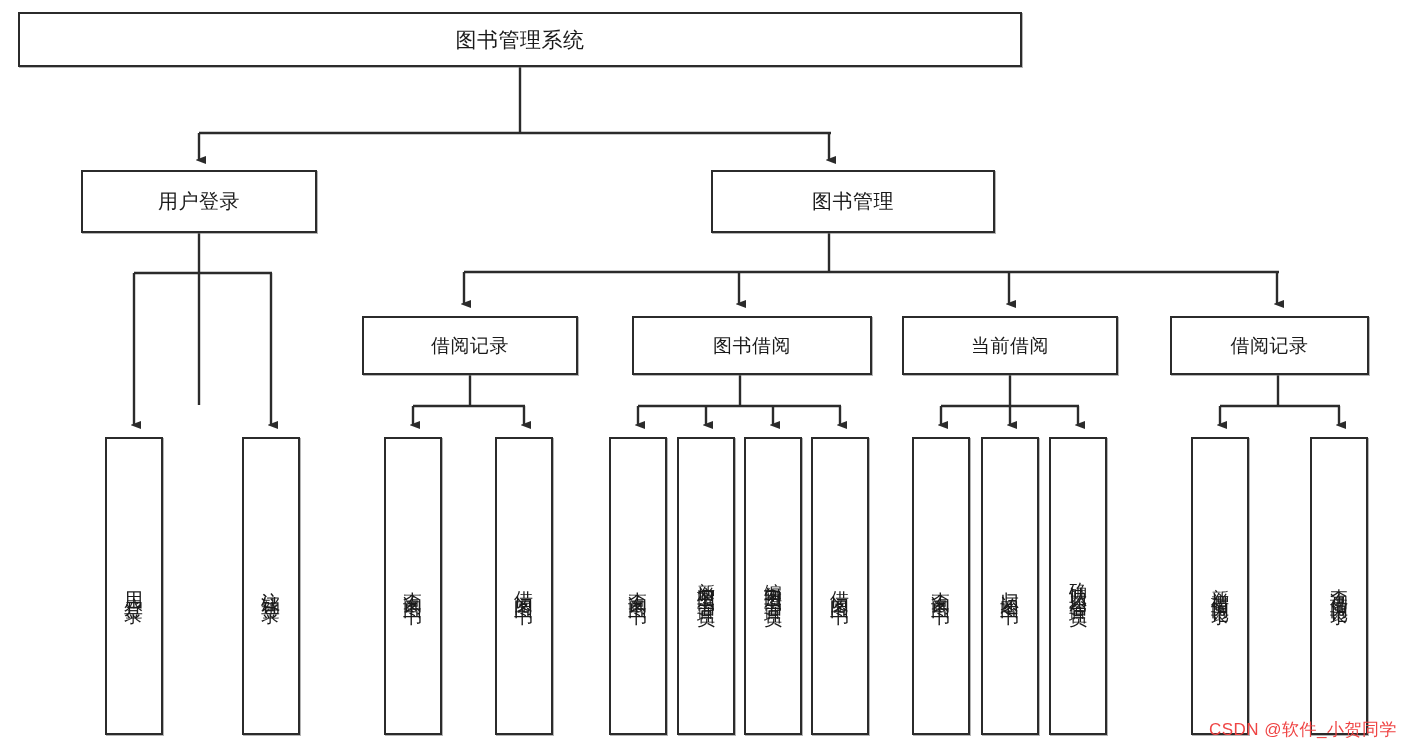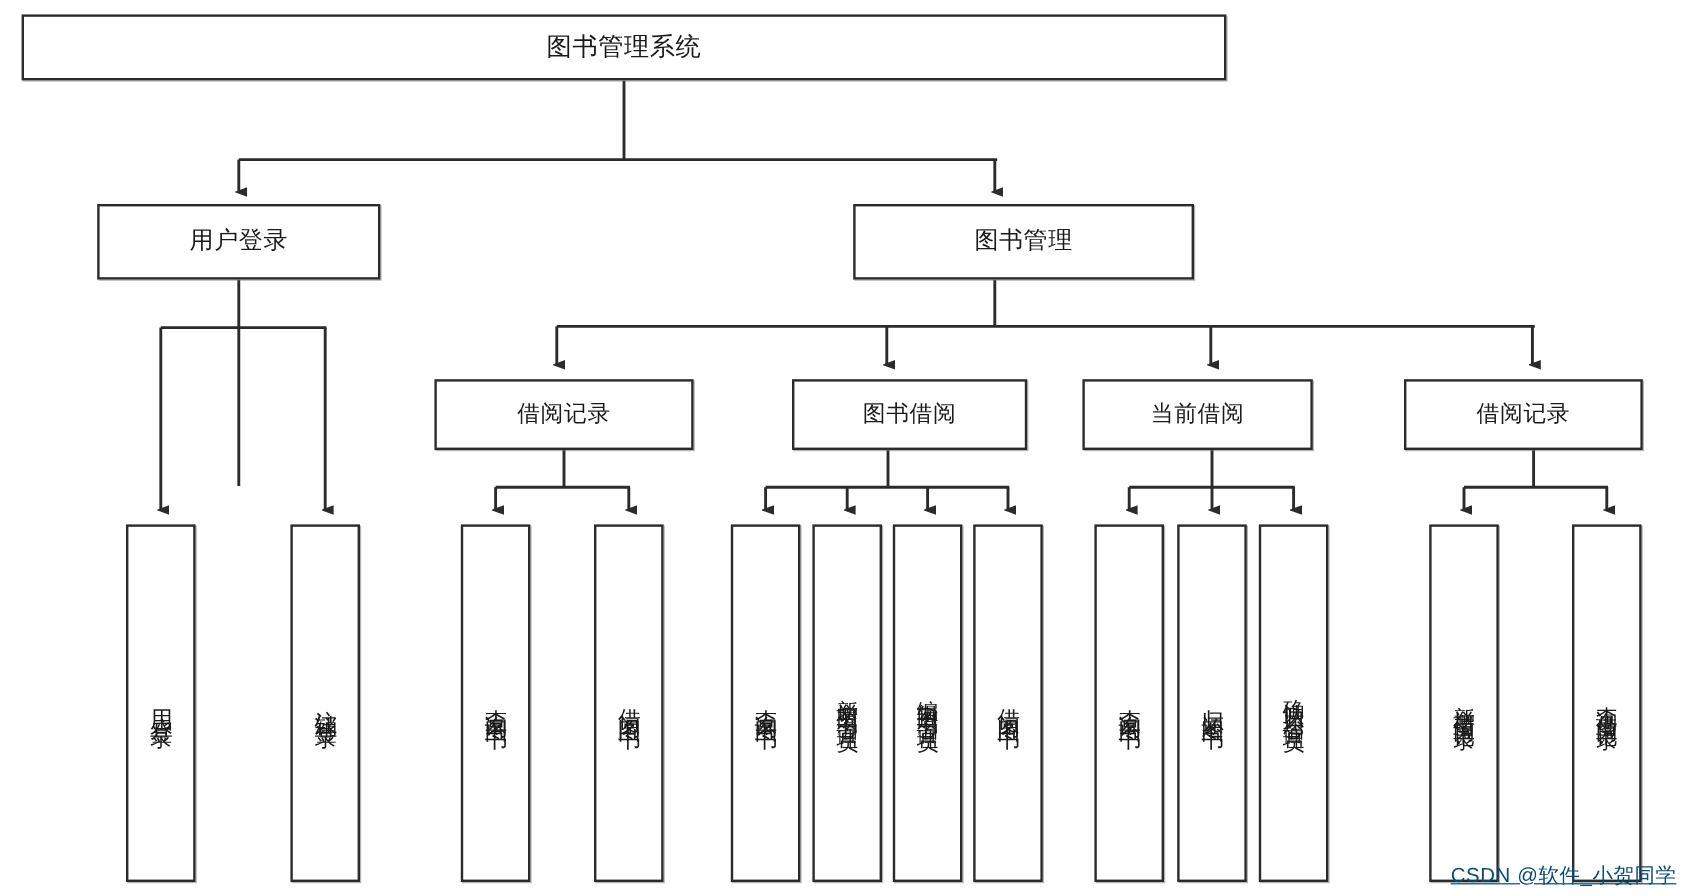--- a/index.html
+++ b/index.html
@@ -69,25 +69,24 @@
     letter-spacing: 4px;
     font-size: 18px;
   }
 
   
   #watermark {
     position: absolute;
     right: 8px;
     bottom: 6px;
     font-size: 17px;
-    color: #0c4a6e;
+    color: #ef4444;
     letter-spacing: 0.5px;
     white-space: nowrap;
     font-family: "Liberation Sans", "DejaVu Sans", sans-serif;
-    text-decoration: underline;
   }
 </style>
 </head>
 <body>
 
 <div id="canvas">
 
   <svg id="connectors" viewBox="0 0 1405 747" xmlns="http://www.w3.org/2000/svg">
     <defs>
       <marker id="arrow" markerWidth="10" markerHeight="10" refX="4" refY="7" orient="auto" markerUnits="userSpaceOnUse">
@@ -148,25 +147,25 @@
   </div>
 
   <div class="node level2" style="left:711px; top:170px; width:284px; height:63px;">
     <span class="label">图书管理</span>
   </div>
 
   <div class="node level3" style="left:362px; top:316px; width:216px; height:59px;">
     <span class="label">借阅记录</span>
   </div>
 
-  <div class="node level3" style="left:632px; top:316px; width:196px; height:59px;margin-left:28px;">
+  <div class="node level3" style="left:632px; top:316px; width:240px; height:59px;">
     <span class="label">图书借阅</span>
   </div>
 
-  <div class="node level3" style="left:902px; top:316px; width:192px; height:59px;">
+  <div class="node level3" style="left:902px; top:316px; width:216px; height:59px;">
     <span class="label">当前借阅</span>
   </div>
 
   <div class="node level3" style="left:1170px; top:316px; width:199px; height:59px;">
     <span class="label">借阅记录</span>
   </div>
 
   <div class="node leaf" style="left:105px; top:437px; width:58px; height:298px;">
     <span class="label">用户登录</span>
   </div>

